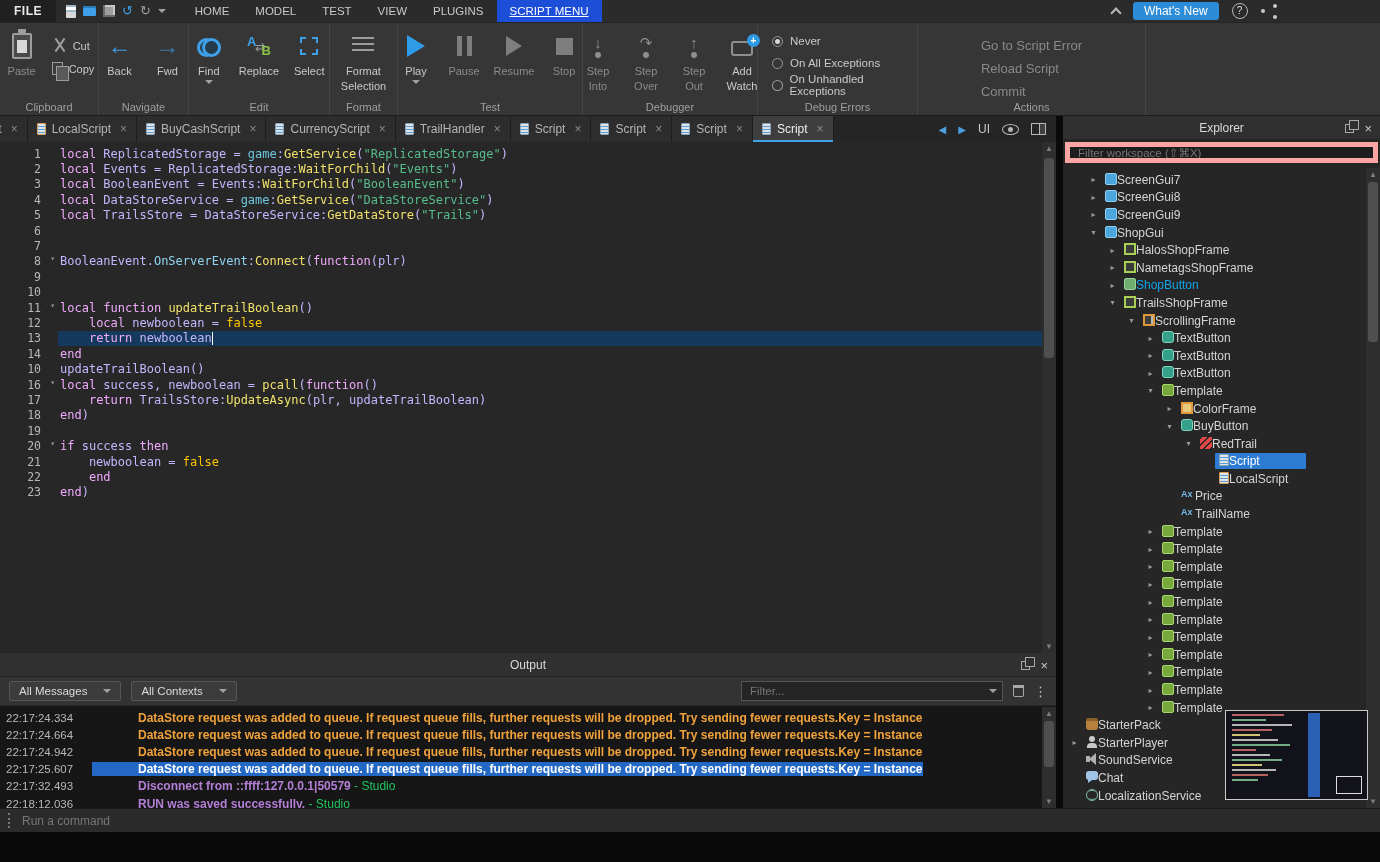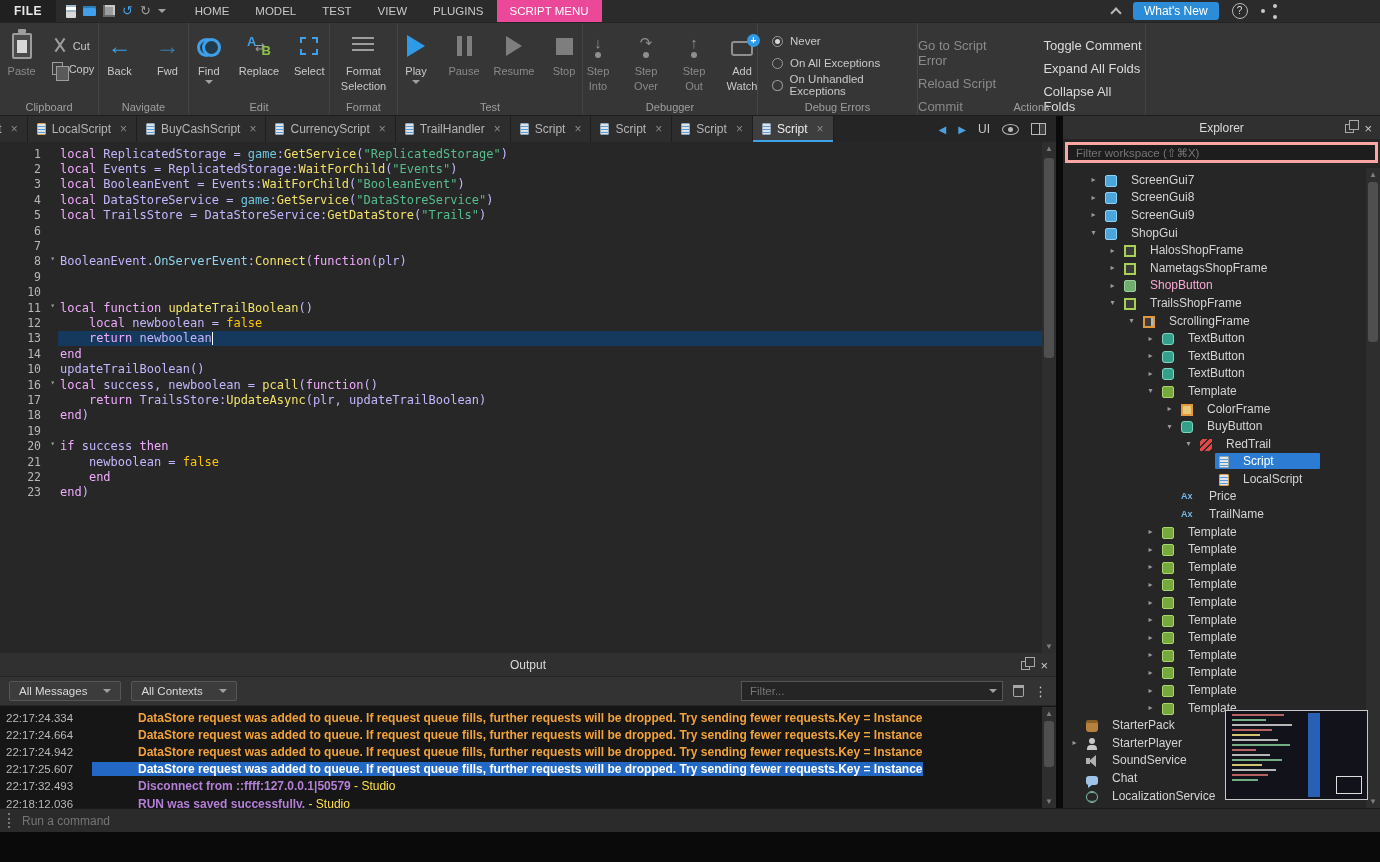--- a/index.html
+++ b/index.html
@@ -18,21 +18,21 @@
   .i-open { width:13px; height:10px; background:#3f9fe8; border-radius:1px 2px 1px 1px;
     box-shadow:inset 0 2px 0 #2c7cb8; }
   .i-save { width:12px; height:12px; background:#9d9d9d;
     box-shadow:inset 2px -2px 0 #6a6a6a, inset -2px 2px 0 #c8c8c8; }
   .glyph-btn { font-size:13px; line-height:14px; color:#9d9d9d; }
   .glyph-btn.blue { color:#3f9fe8; }
   .cdown { width:0; height:0; border-left:4px solid transparent; border-right:4px solid transparent;
     border-top:4px solid #a0a0a0; display:inline-block; }
   .menu-tabs { display:flex; height:22px; margin-left:6px; }
   .menu-tab { padding:0 13px; height:22px; line-height:22px; font-size:11.5px; color:#c9c9c9; }
-  .menu-tab.active { background:#ec4899; color:#ffffff; }
+  .menu-tab.active { background:#1d4ed8; color:#ffffff;text-decoration:underline; }
   .tb-right { margin-left:auto; display:flex; align-items:center; gap:13px; padding-right:14px; }
   .chev-up { width:8px; height:8px; border-left:2px solid #b8b8b8; border-top:2px solid #b8b8b8;
     transform:rotate(45deg); margin-top:4px; }
   .whatsnew { background:#2d8cd8; color:#fff; border-radius:3px; padding:2px 11px; font-size:12px; }
   .help-circle { width:16px; height:16px; border:1px solid #b8b8b8; border-radius:50%;
     text-align:center; line-height:14px; font-size:10px; color:#ddd; }
   .share { position:relative; width:16px; height:15px; }
   .share i { position:absolute; width:4px; height:4px; border-radius:50%; background:#c9c9c9; }
   .share i:nth-child(1){ left:0; top:5px; } .share i:nth-child(2){ right:0; top:0; }
   .share i:nth-child(3){ right:0; bottom:0; }
@@ -159,41 +159,41 @@
   .trash { width:11px; height:12px; border:1px solid #a8a8a8; border-top:3px solid #a8a8a8;
     border-radius:0 0 2px 2px; }
   .kebab { color:#c9c9c9; font-size:13px; }
   #out-rows { position:absolute; top:54px; bottom:0; left:0; right:14px; overflow:hidden; padding-top:2px; }
   .orow { display:flex; height:17.2px; align-items:center; white-space:pre; font-size:12px; }
   .orow .t { width:86px; flex:none; margin-left:6px; color:#b9b9b9; font-size:11.5px; }
   .orow .m { font-weight:bold;padding-left:46px; }
   .orow .m.warning { color:#f0a23c; }
   .orow .m.info { color:#b47fd6; }
   .orow .m.selhl { background:#2368c4; color:#ffffff; }
-  .orow .sfx { color:#fde047; }
+  .orow .sfx { color:#22c55e; }
   #out-scroll { top:54px; }
 
   
   #cmdbar { position:absolute; top:808px; left:0; width:1380px; height:24px; background:#2b2b2b;
     border-top:1px solid #1a1a1a; display:flex; align-items:center; gap:10px; padding:0 8px; }
   .handle { width:4px; height:15px; border-left:2px dotted #787878; }
   #cmdbar input { flex:1; background:transparent; border:none; outline:none; color:#c9c9c9;
     font-size:12px; font-family:"Liberation Sans",sans-serif; }
 
   
   #explorer { position:absolute; top:116px; left:1063px; width:317px; height:692px; background:#262626; }
   .exp-filter { margin:2px 2px 0 2px; height:21px; position:relative; }
-  .exp-filter input { width:100%; height:100%; background:#1d1d1d; border:3px solid #fca5a5;
+  .exp-filter input { width:100%; height:100%; background:#1d1d1d; border:5px solid #fca5a5;
     color:#9a9a9a; font-size:11.5px; padding:0 8px; font-family:"Liberation Sans",sans-serif; }
   #tree { position:absolute; top:52px; bottom:0; left:0; right:13px; overflow:hidden; padding-top:3px; }
   .trow { display:flex; align-items:center; height:17.6px; font-size:12px; color:#d4d4d4; white-space:nowrap; }
   .trow .arr { width:15px; flex:none; font-size:8px; color:#9a9a9a; text-align:center; }
-  .nodebox { display:flex; align-items:flex-end; gap:14px; padding:1px 4px; border-radius:1px; }
+  .nodebox { display:flex; align-items:flex-start; gap:0; padding:1px 4px; border-radius:1px; }
   .nodebox.sel { background:#2d7cd4; color:#ffffff; padding-right:46px; }
-  .tlabel.muted { color:#f9a8d4; }
+  .tlabel.muted { color:#0ea5e9; }
   .ico { width:12px; height:12px; flex:none; display:inline-block; position:relative; }
   .ico-screengui { background:#4ba6dd; border:1px solid #8fd0f5; border-radius:2px; }
   .ico-frame { border:2px solid #a9cf54; background:#3a3a3a; }
   .ico-imagebutton { background:#6fae6f; border-radius:2px; border:1px solid #9ccf9c; }
   .ico-scrollingframe { border:2px solid #e0983a; background:#3c3c3c;
     box-shadow:inset -2px 0 0 #b8b8b8; }
   .ico-textbutton { background:#35a08a; border:1px solid #7fd6c0; border-radius:3px; }
   .ico-template { background:#76a83d; border:1px solid #a8d86a; border-radius:2px; }
   .ico-colorframe { border:2px solid #e0983a; background:#e8c87a; }
   .ico-trail { background:repeating-linear-gradient(135deg, transparent 0 2px, #e04848 2px 5px); }
@@ -428,25 +428,20 @@
     <div class="grp-label">Debug Errors</div>
   </div>
 
   <div class="grp" style="left:918px;width:228px">
     <div class="grp-body" style="gap:26px">
       <div class="act-col dis">
         <span class="act-item">Go to Script Error</span>
         <span class="act-item">Reload Script</span>
         <span class="act-item">Commit</span>
       </div>
-      <div class="act-col">
-        <span class="act-item">Toggle Comment</span>
-        <span class="act-item">Expand All Folds</span>
-        <span class="act-item">Collapse All Folds</span>
-      </div>
     </div>
     <div class="grp-label">Actions</div>
   </div>
 </div>
 
 <div id="tabstrip">
   <div id="doc-tabs" style="display:flex">
       <div class="doc-tab trunc">
         <span>cript</span>
         <span class="x">×</span>

